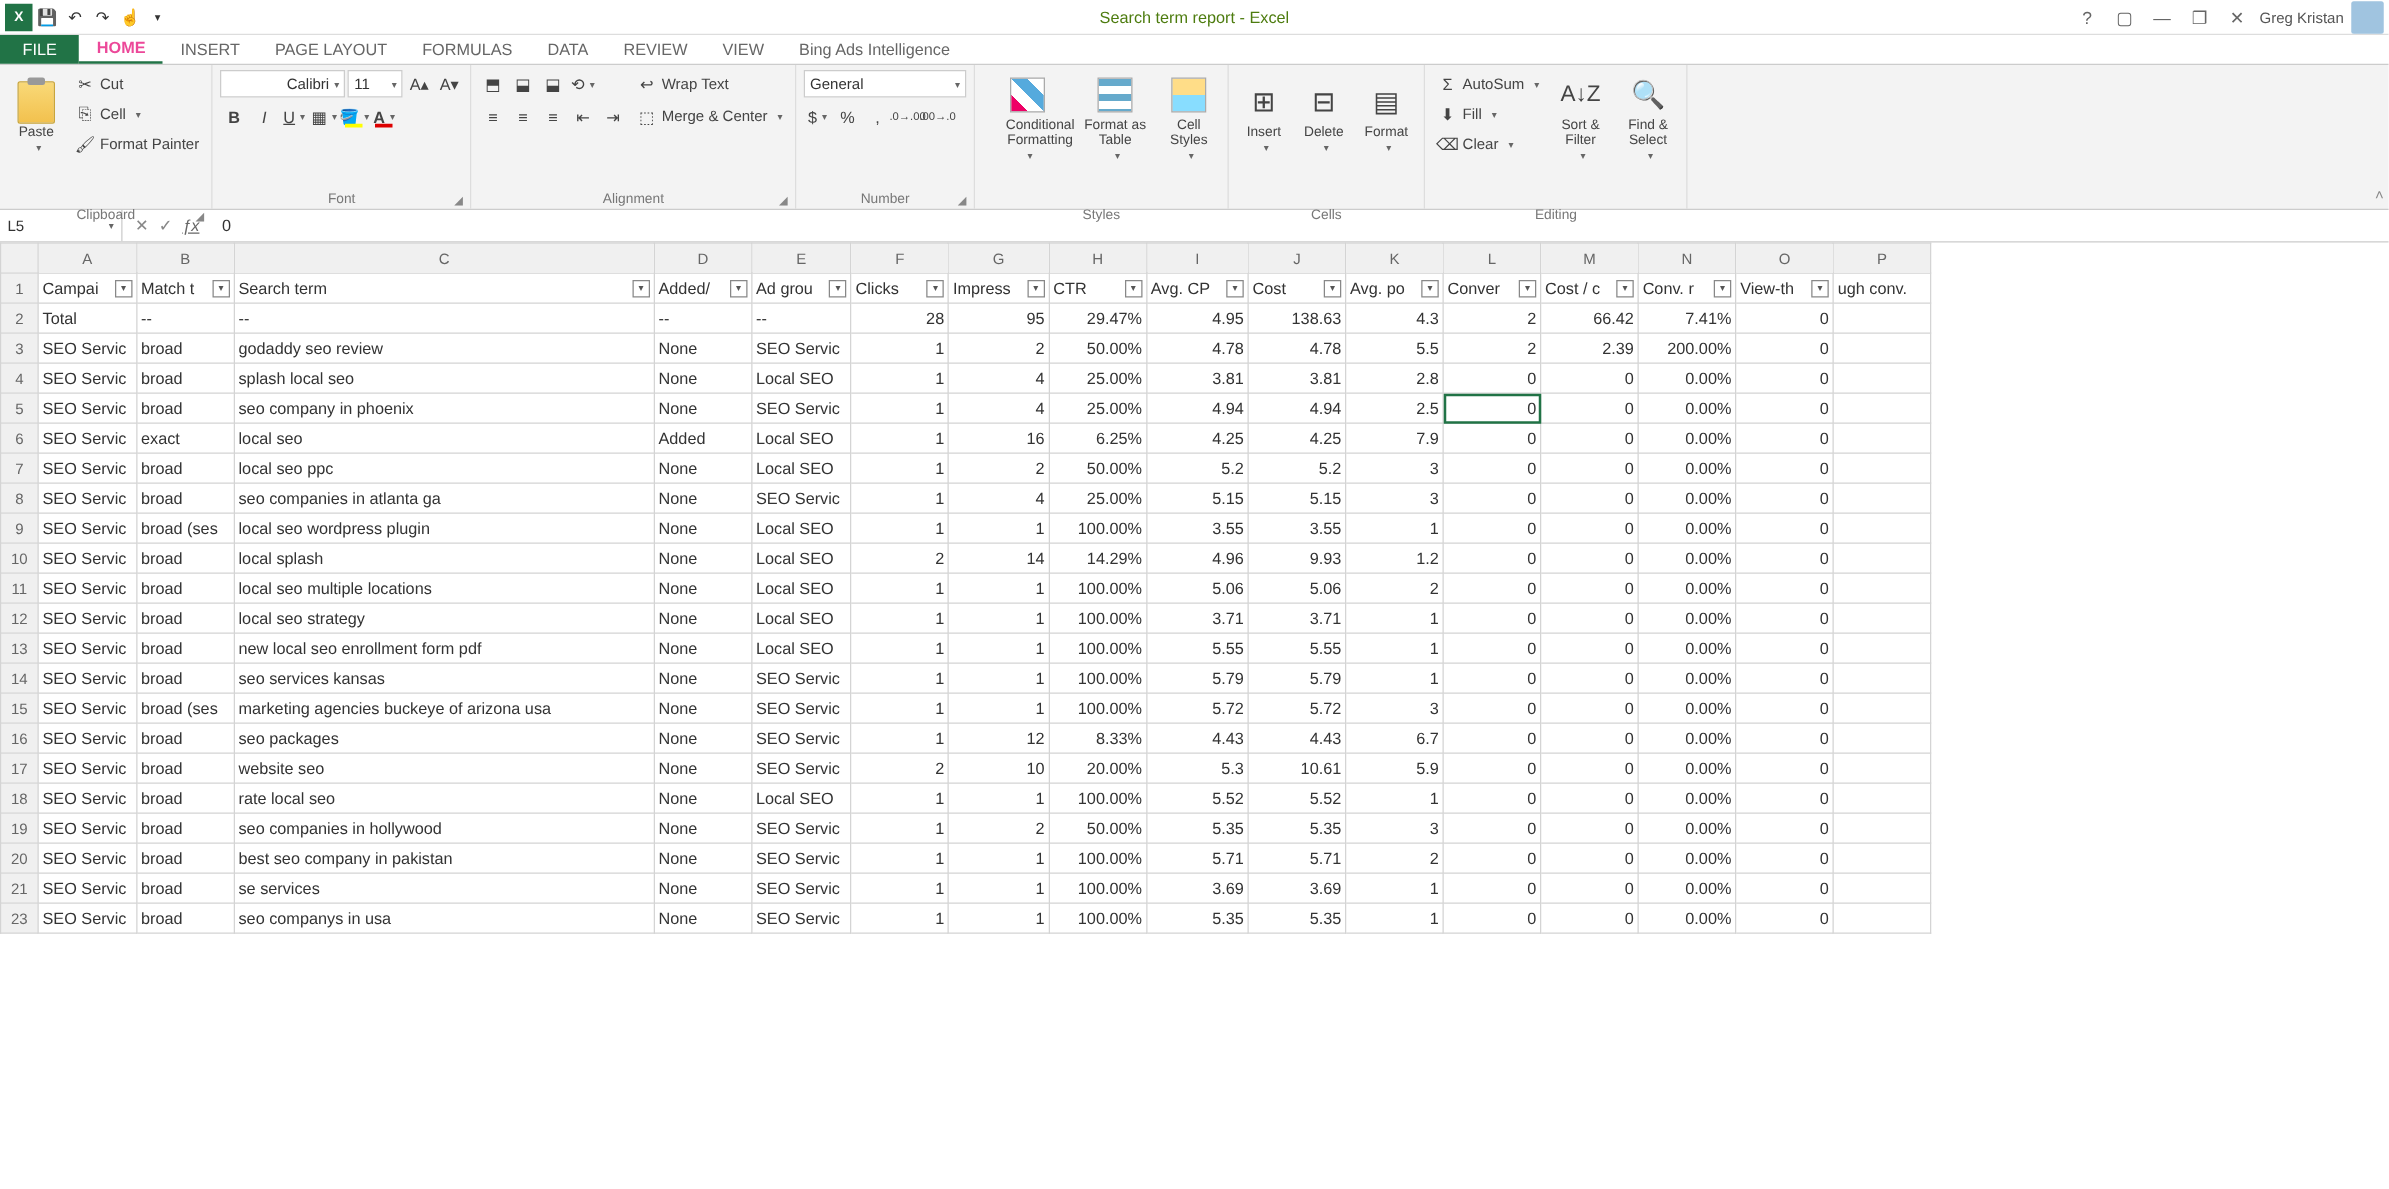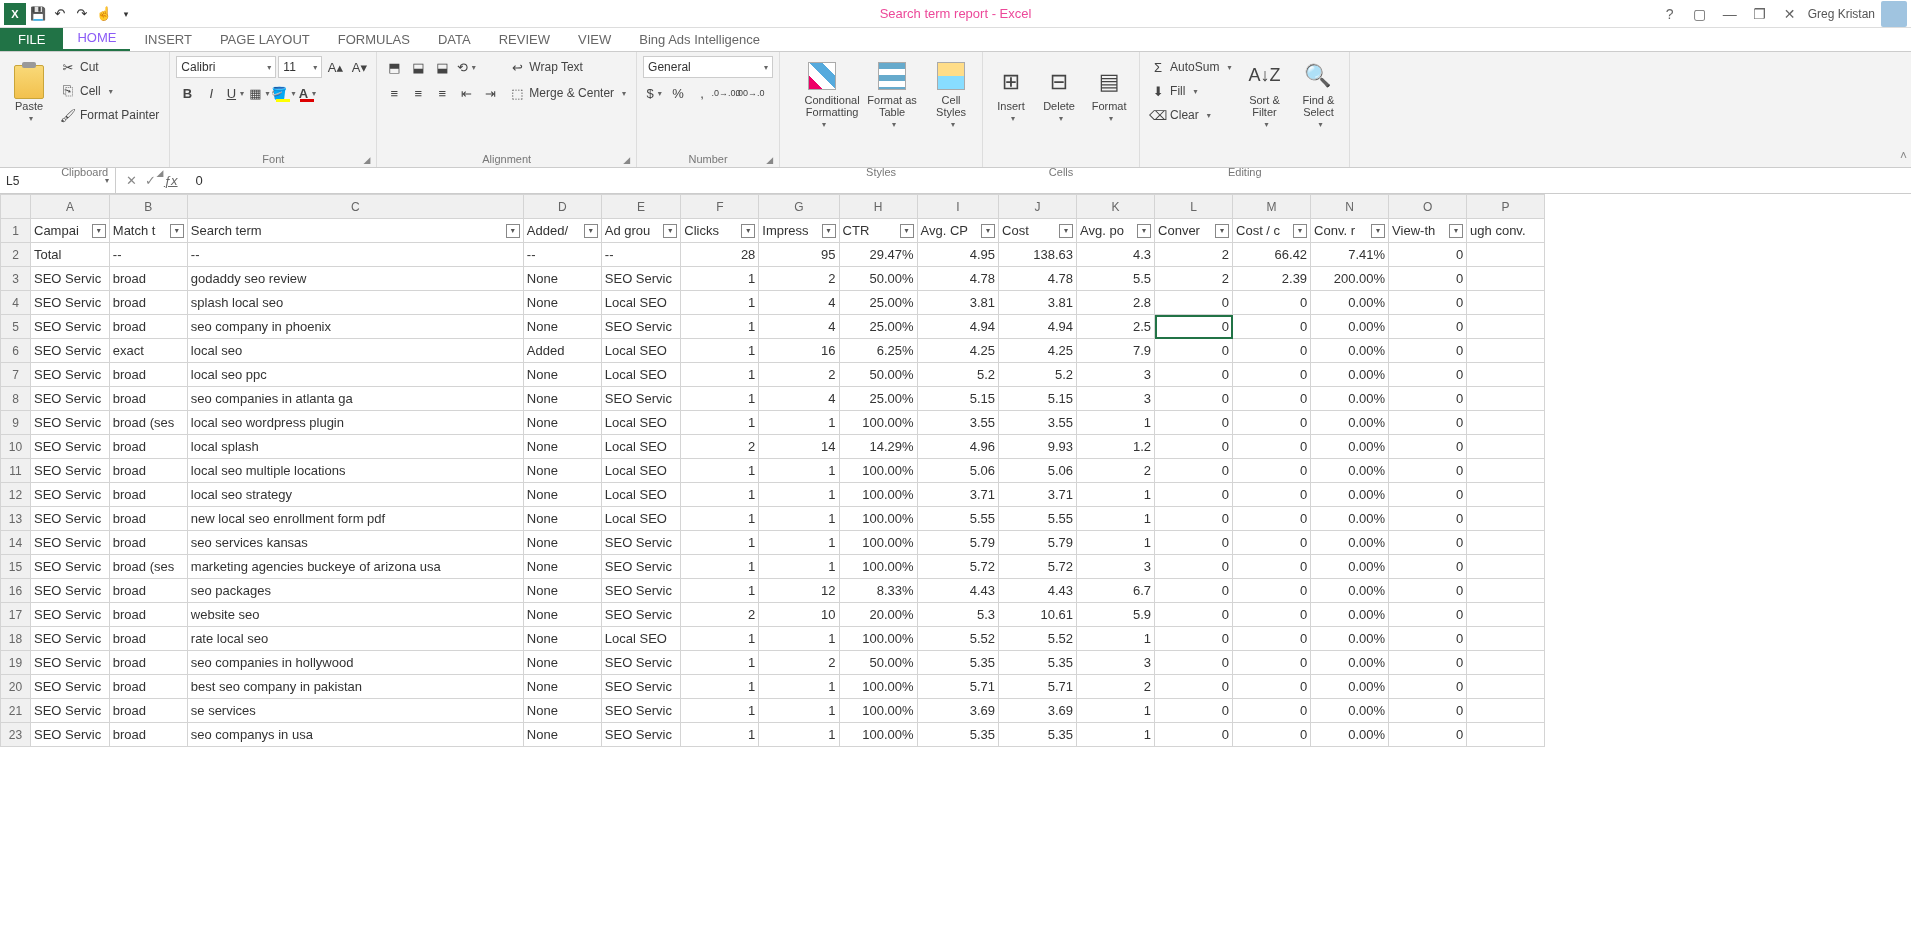--- a/index.html
+++ b/index.html
@@ -1,46 +1,46 @@
 <!DOCTYPE html>
 <html><head>
 <meta charset="utf-8">
 <style>
 * { margin:0; padding:0; box-sizing:border-box; font-family:"Segoe UI",Tahoma,sans-serif; }
 body { background:#fff; font-size:12px; color:#333; overflow:hidden; width:1911px; height:951px;}
 .titlebar { height:28px; background:#fff; display:flex; align-items:center; border-bottom:1px solid #ddd; position:relative;}
 .qat { display:flex; align-items:center; gap:2px; padding:0 4px;}
 .qat .ico { width:20px; height:20px; display:flex; align-items:center; justify-content:center; font-size:13px;}
 .excel-logo { width:22px; height:22px; background:#217346; color:#fff; display:flex; align-items:center;justify-content:center;font-weight:bold;font-size:11px;}
-.title-center { position:absolute; left:0; right:0; text-align:center; font-size:13px; color:#ec4899; pointer-events:none;}
+.title-center { position:absolute; left:0; right:0; text-align:center; font-size:13px; color:#4d7c0f; pointer-events:none;}
 .title-right { margin-left:auto; display:flex; align-items:center; gap:6px; padding-right:4px;}
 .title-right .ico { width:24px; height:18px; display:flex;align-items:center;justify-content:center;font-size:14px;color:#666;}
 .avatar { width:26px;height:26px;background:#a0c4e0;border-radius:2px;}
 .tabs { height:24px; background:#fff; display:flex; align-items:flex-end; border-bottom:1px solid #ccc;}
 .tab { padding:4px 14px; font-size:13px; color:#666; cursor:pointer;}
 .tab.file { background:#217346; color:#fff; padding:4px 18px;}
-.tab.active { color:#8b5cf6; font-weight:400; border-bottom:2px solid #217346;}
+.tab.active { color:#ec4899; font-weight:700; border-bottom:2px solid #217346;}
 .ribbon { height:116px; background:#f3f3f3; border-bottom:1px solid #ccc; display:flex; position:relative;}
 .group { border-right:1px solid #ddd; padding:4px 6px 2px 6px; display:flex; flex-direction:column; justify-content:space-between;}
 .group-body { display:flex; align-items:flex-start; gap:4px; flex:1;}
 .group-label { text-align:center; font-size:11px; color:#777; padding-top:2px; position:relative;margin-top:32px;}
 .group-label .launcher { position:absolute; right:0; bottom:0; font-size:9px; color:#888;}
 .big-btn { display:flex; flex-direction:column; align-items:center; justify-content:center; width:46px; height:76px; font-size:11px; color:#444; gap:2px; padding:2px;}
 .big-btn .bicon { width:32px; height:32px; display:flex; align-items:center; justify-content:center; font-size:22px;}
 .col { display:flex; flex-direction:column; gap:2px;}
 .row { display:flex; align-items:center; gap:2px;}
 .mini-item { display:flex; align-items:center; gap:4px; font-size:12px; color:#444; padding:1px 4px; height:22px;}
 .mini-item .micon { width:16px; height:16px; display:flex; align-items:center; justify-content:center; font-size:13px;}
 .font-box, .size-box { border:1px solid #ccc; background:#fff; height:22px; font-size:12px; padding:0 4px; display:flex; align-items:center; justify-content:space-between;}
-.font-box { width:100px;} .size-box { width:44px;}
+.font-box { width:100px;justify-content:flex-end;} .size-box { width:44px;}
 .drop { font-size:8px; color:#666; margin-left:4px;}
 .sq-btn { width:22px; height:22px; display:flex; align-items:center; justify-content:center; font-size:13px; color:#444; border:1px solid transparent;}
 .num-box { border:1px solid #ccc; background:#fff; height:22px; width:130px; font-size:12px; padding:0 4px; display:flex; align-items:center; justify-content:space-between;}
 .formula-bar { height:26px; display:flex; align-items:center; border-bottom:1px solid #ccc; background:#fff;}
-.name-box { width:116px; border-right:1px solid #ccc; padding:0 6px; display:flex; align-items:center; justify-content:space-between; height:100%; font-size:12px;}
+.name-box { width:98px; border-right:1px solid #ccc; padding:0 6px; display:flex; align-items:center; justify-content:space-between; height:100%; font-size:12px;}
 .fx-btns { display:flex; align-items:center; gap:8px; padding:0 10px; color:#888; font-size:13px;}
 .fx-btns .fx { font-style:italic; color:#666;text-decoration:underline;}
 .formula-input { flex:1; padding:0 8px; font-size:13px; color:#333;}
 .grid-wrap { position:relative;}
 table.grid { border-collapse:collapse; table-layout:fixed; font-size:13px; color:#333;}
 table.grid th, table.grid td { border:1px solid #d4d4d4; height:24px; overflow:hidden; white-space:nowrap; padding:0 3px;}
 table.grid th { background:#f0f0f0; color:#666; font-weight:normal; font-size:12px; text-align:center;}
 table.grid th.rowh { width:30px; text-align:center;}
 .colh { position:relative;}
 .hdr-cell { display:flex; align-items:center; justify-content:space-between; width:100%;gap:13px;}

